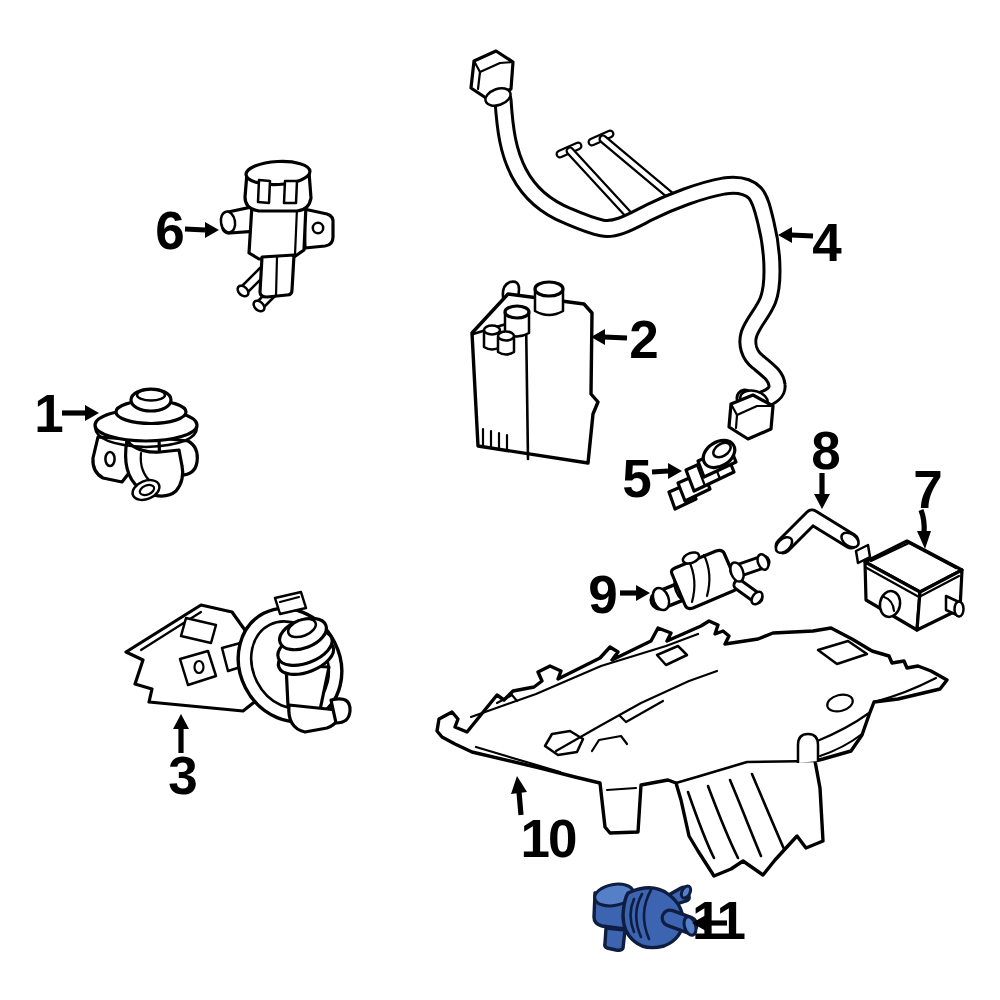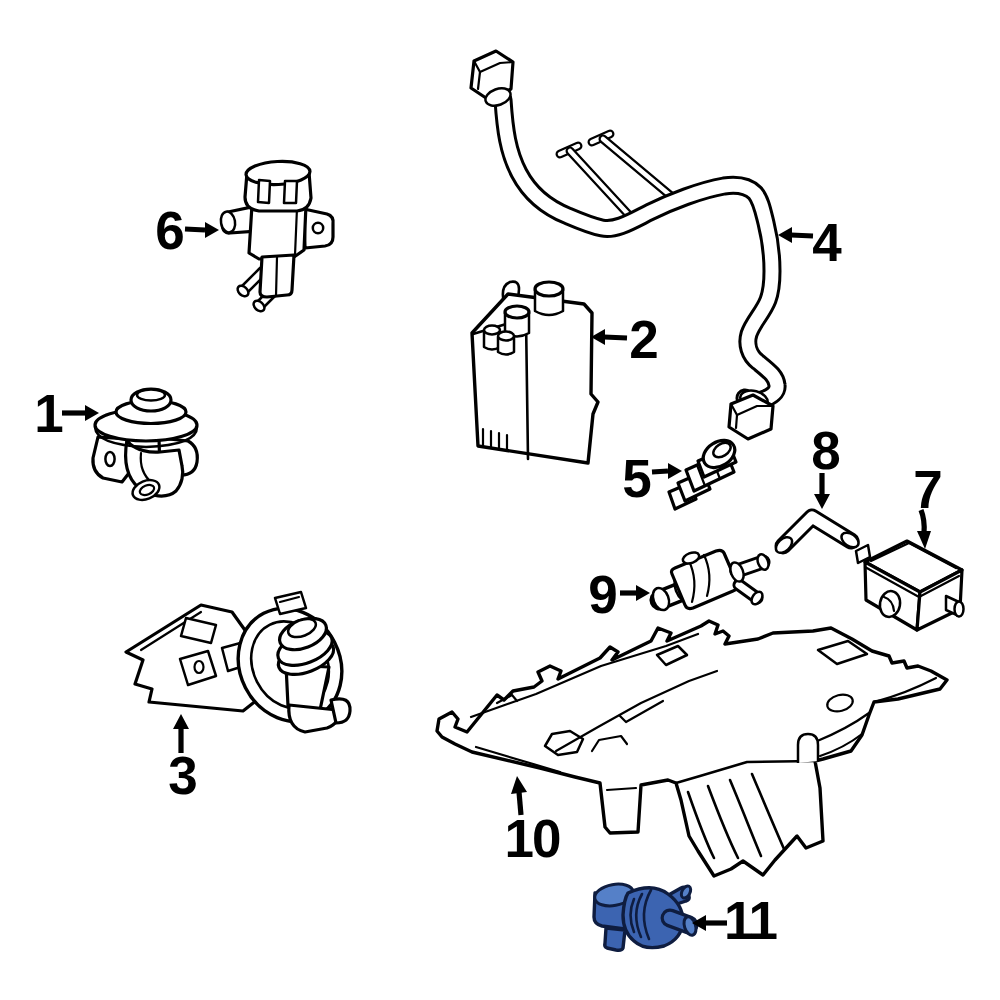--- a/index.html
+++ b/index.html
@@ -28,22 +28,22 @@
   .lbl.two{letter-spacing:-2px;}
   #lbl1 {left:49px; top:413px;}
   #lbl2 {left:644px;top:339px;}
   #lbl3 {left:183px;top:775px;}
   #lbl4 {left:827px;top:242px;}
   #lbl5 {left:637px;top:478px;}
   #lbl6 {left:170px;top:230px;}
   #lbl7 {left:928px;top:489px;}
   #lbl8 {left:826px;top:450px;}
   #lbl9 {left:603px;top:594px;}
-  #lbl10{left:532px;top:838px;}
-  #lbl11{left:750px;top:920px;}
+  #lbl10{left:548px;top:838px;}
+  #lbl11{left:718px;top:920px;}
 </style>
 </head>
 <body>
 
 <div class="stage">
 <svg width="1000" height="1000" viewBox="0 0 1000 1000">
 
   <g>
     <path class="tubeO" stroke-width="9" d="M560,154 L578,146"></path>
     <path class="tubeI" stroke-width="4.5" d="M560,154 L578,146"></path>

